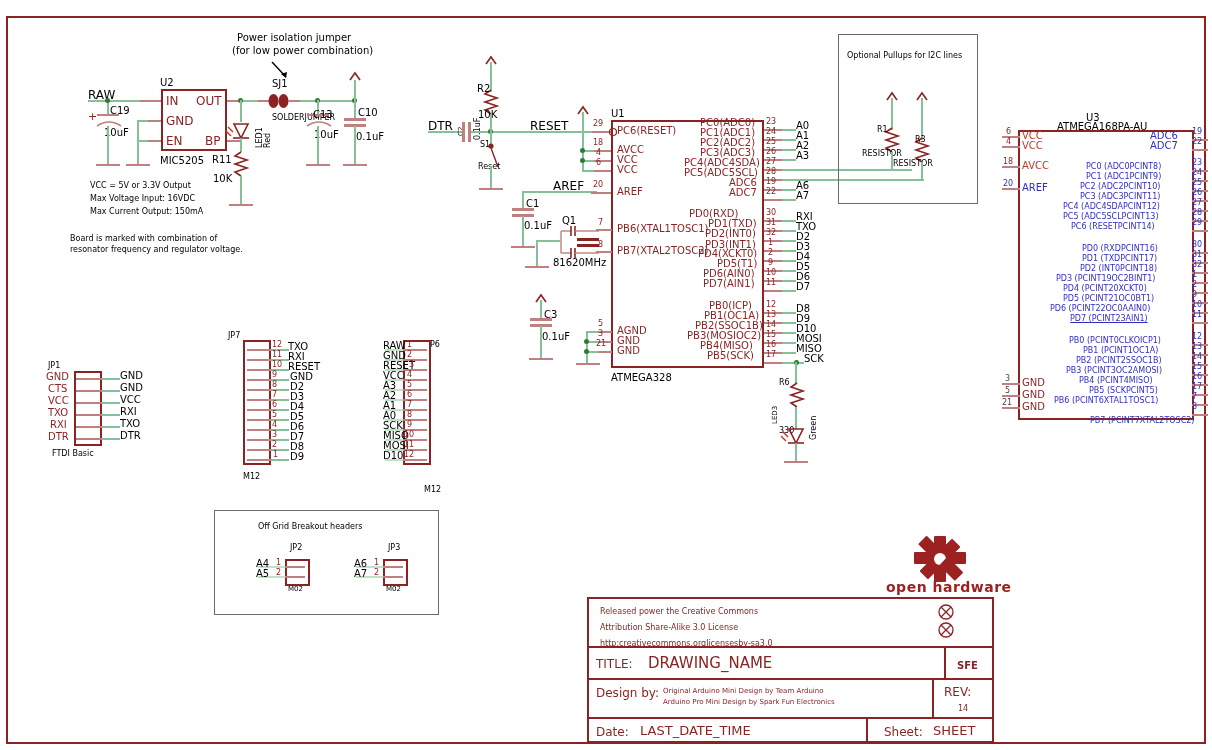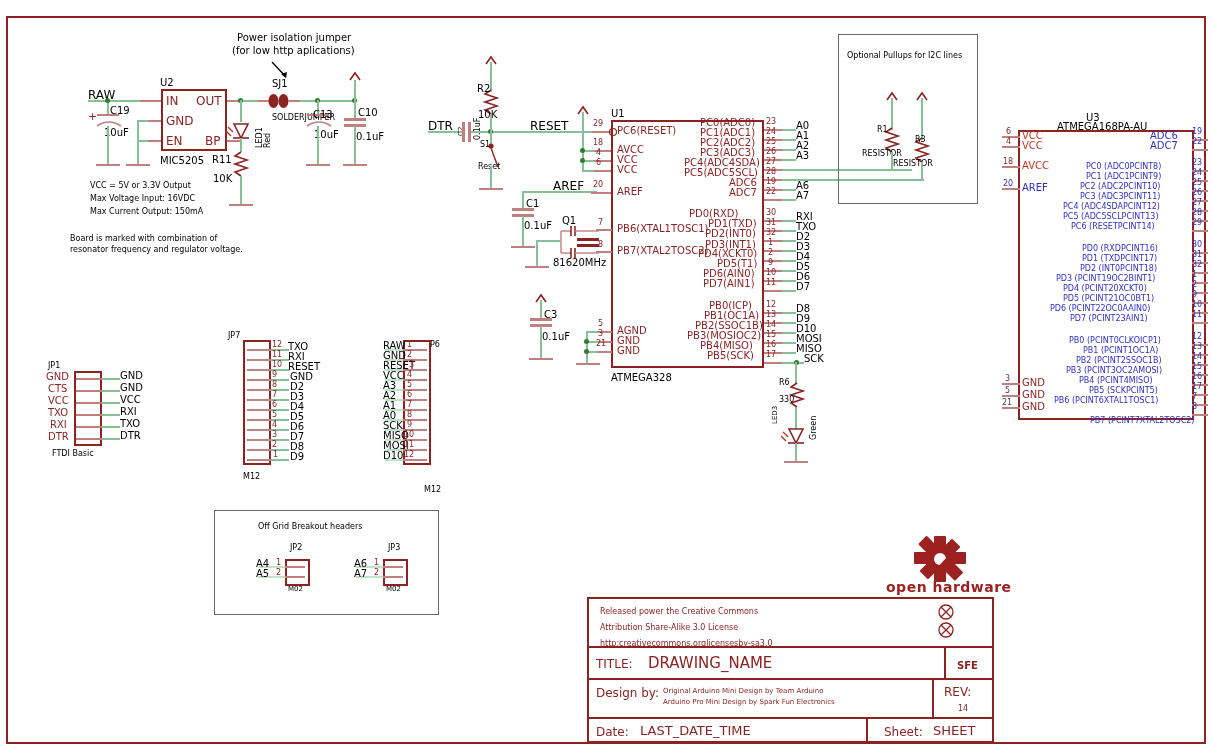--- a/index.html
+++ b/index.html
@@ -93,21 +93,21 @@
 
     <div class="pinstub" style="left:258px;top:100px;width:12px;height:2px;"></div>
     <svg class="abs" style="left:268px;top:93px;" width="22" height="17">
       <ellipse cx="5.5" cy="8" rx="5" ry="7" fill="#8b2323"></ellipse>
       <ellipse cx="15.5" cy="8" rx="5" ry="7" fill="#8b2323"></ellipse>
     </svg>
     <div class="pinstub" style="left:288px;top:100px;width:14px;height:2px;"></div>
     <div class="t tn" style="left:272px;top:79px;">SJ1</div>
     <div class="t tn sm" style="left:272px;top:114px;">SOLDERJUMPER</div>
     <div class="t tn" style="left:237px;top:33px;">Power isolation jumper</div>
-    <div class="t tn" style="left:232px;top:46px;">(for low http aplications)</div>
+    <div class="t tn" style="left:232px;top:46px;">(for low power combination)</div>
     <svg class="abs" style="left:270px;top:60px;" width="24" height="22">
       <line x1="2" y1="2" x2="16" y2="17" stroke="#000" stroke-width="1.4"></line>
       <polygon points="16,18 11,14 17,12" fill="#000"></polygon>
     </svg>
 
     <div class="wire" style="left:300px;top:100px;width:56px;height:2px;"></div>
     <div class="dot" style="left:315px;top:98px;"></div>
     <div class="wire" style="left:317px;top:100px;width:2px;height:14px;"></div>
     <div class="pinstub" style="left:307px;top:114px;width:22px;height:2px;"></div>
     <svg class="abs" style="left:306px;top:118px;" width="26" height="10">
@@ -446,21 +446,21 @@
       </div>
     </div>
   </div>
 
   <div>
     <div class="wire" style="left:795px;top:362px;width:2px;height:22px;"></div>
     <svg class="abs" style="left:788px;top:383px;" width="18" height="26">
       <polyline points="9,0 3,4 15,8 3,12 15,16 3,20 9,24" fill="none" stroke="#8b2323" stroke-width="1.6"></polyline>
     </svg>
     <div class="t tn sm" style="left:779px;top:379px;">R6</div>
-    <div class="t tn sm" style="left:779px;top:396px;">330</div>
+    <div class="t tn sm" style="left:779px;top:427px;">330</div>
     <div class="wire" style="left:795px;top:407px;width:2px;height:22px;"></div>
     <svg class="abs" style="left:783px;top:427px;" width="30" height="22">
       <polygon points="6,2 20,2 13,16" fill="none" stroke="#8b2323" stroke-width="1.6"></polygon>
       <line x1="5" y1="16" x2="21" y2="16" stroke="#8b2323" stroke-width="1.6"></line>
       <line x1="5" y1="10" x2="0" y2="5" stroke="#c0392b" stroke-width="1.4"></line>
       <line x1="3" y1="14" x2="-2" y2="9" stroke="#c0392b" stroke-width="1.4"></line>
     </svg>
     <div class="t tn rot xsm" style="left:772px;top:424px;">LED3</div>
     <div class="t tn rot sm" style="left:810px;top:440px;">Green</div>
     <div class="wire" style="left:795px;top:443px;width:2px;height:18px;"></div>
@@ -584,21 +584,21 @@
     <div class="t sm tb" style="left:1192px;top:281px;">2</div>
 
     <div class="t tb sm" style="left:1063px;top:295px;">PD5 (PCINT21OC0BT1)</div>
     <div class="pinstub" style="left:1192px;top:302px;width:16px;height:2px;"></div>
     <div class="t sm tb" style="left:1192px;top:291px;">9</div>
 
     <div class="t tb sm" style="left:1050px;top:305px;">PD6 (PCINT22OC0AAIN0)</div>
     <div class="pinstub" style="left:1192px;top:312px;width:16px;height:2px;"></div>
     <div class="t sm tb" style="left:1192px;top:301px;">10</div>
 
-    <div class="t tb sm" style="left:1070px;top:315px;">PD7 (PCINT23AIN1)</div>
+    <div class="t tb sm" style="left:1070px;top:315px;text-decoration:underline;">PD7 (PCINT23AIN1)</div>
     <div class="pinstub" style="left:1192px;top:322px;width:16px;height:2px;"></div>
     <div class="t sm tb" style="left:1192px;top:311px;">11</div>
 
     <div class="t tb sm" style="left:1069px;top:337px;">PB0 (PCINT0CLKOICP1)</div>
     <div class="pinstub" style="left:1192px;top:344px;width:16px;height:2px;"></div>
     <div class="t sm tb" style="left:1192px;top:333px;">12</div>
 
     <div class="t tb sm" style="left:1083px;top:347px;">PB1 (PCINT1OC1A)</div>
     <div class="pinstub" style="left:1192px;top:354px;width:16px;height:2px;"></div>
     <div class="t sm tb" style="left:1192px;top:343px;">13</div>

